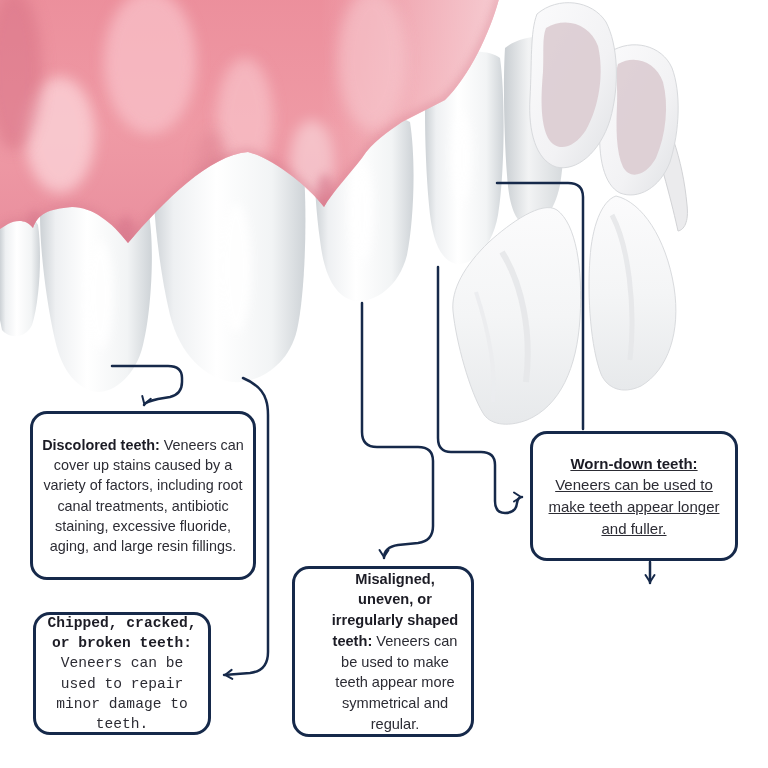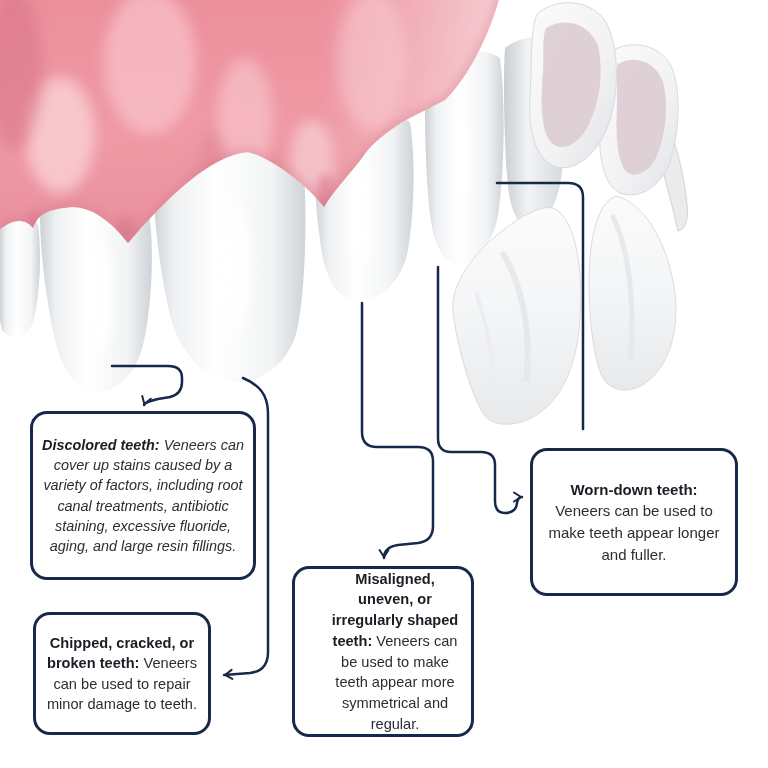--- a/index.html
+++ b/index.html
@@ -9,24 +9,24 @@
   }
   .illu{position:absolute;left:0;top:0;}
   .callout{
     position:absolute;box-sizing:border-box;background:#ffffff;
     border:3px solid #16294a;border-radius:17px;
     display:flex;align-items:center;justify-content:center;
     text-align:center;color:#2c2c34;z-index:5;
   }
   .callout .txt{padding:6px 8px;}
   .callout b{color:#1c1c25;font-weight:bold;}
-  .b1{left:30px;top:411px;width:226px;height:169px;font-size:14.4px;line-height:1.4;font-style:italic;}
-  .b2{left:33px;top:612px;width:178px;height:123px;font-size:14.6px;line-height:1.38;}
+  .b1{left:30px;top:411px;width:226px;height:169px;font-size:14.4px;line-height:1.4;}
+  .b2{left:33px;top:612px;width:178px;height:123px;font-size:14.6px;line-height:1.38;font-family:Liberation Mono, monospace;}
   .b3{left:292px;top:566px;width:182px;height:171px;font-size:14.6px;line-height:1.42;padding-left:24px;}
-  .b4{left:530px;top:448px;width:208px;height:148px;font-size:15px;line-height:1.45;}
+  .b4{left:530px;top:431px;width:208px;height:130px;font-size:15px;line-height:1.45;text-decoration:underline;}
   .b5{left:558px;top:592px;width:183px;height:143px;font-size:15px;line-height:1.45;}
 </style>
 </head>
 <body>
 
 <div class="canvas">
 
   <svg class="illu" width="768" height="768" viewBox="0 0 768 768">
     <defs>
       <linearGradient id="gumGrad" x1="0" y1="0" x2="0" y2="1">

